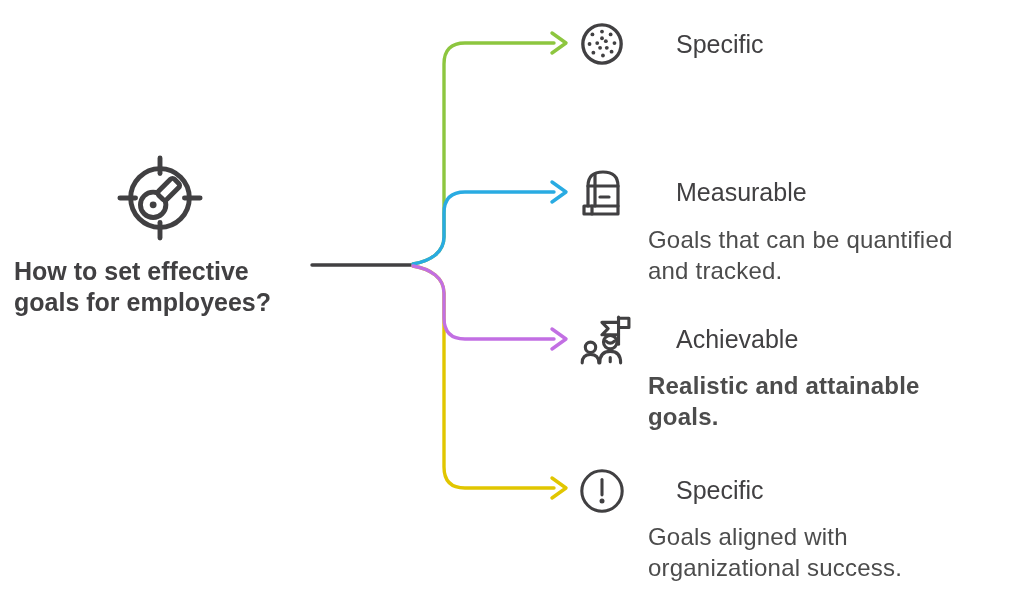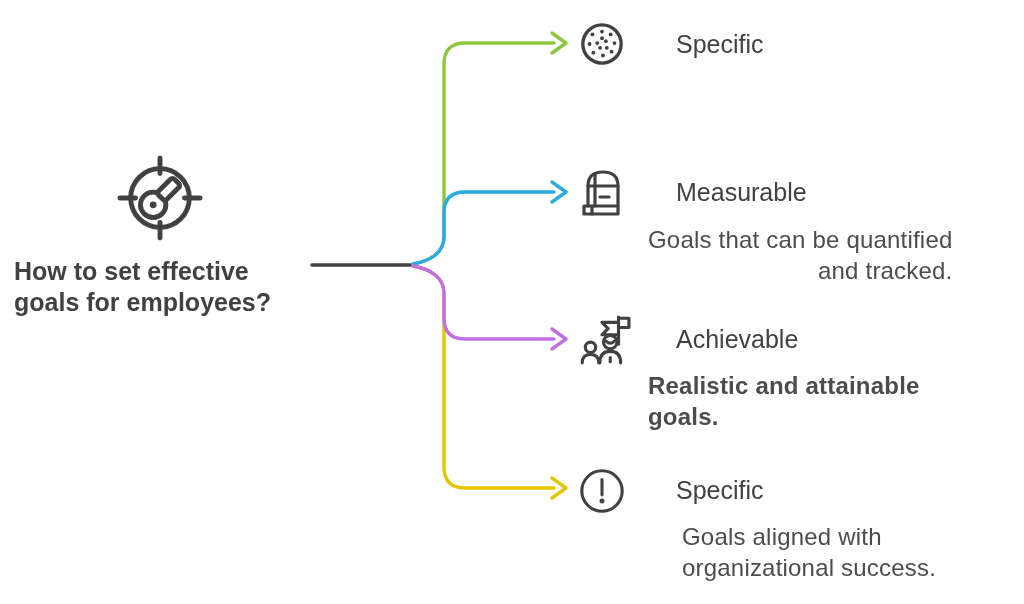--- a/index.html
+++ b/index.html
@@ -109,21 +109,21 @@
         <path d="M11 40 V20 Q11 6 26 6 Q41 6 41 20 V40"></path>
         <path d="M11 20 H41"></path>
         <path d="M18 8 V40"></path>
         <path d="M23 31 H32"></path>
         <path d="M7 40 H41 V48 H7 Z"></path>
         <path d="M15 40 V48"></path>
       </g>
     </svg>
   </div>
   <div class="node-title" style="top:178px;">Measurable</div>
-  <div class="node-desc" style="top:224px;text-align:right;">Goals that can be quantified
+  <div class="node-desc" style="top:224px;">Goals that can be quantified
 and tracked.</div>
 
   <div class="node-icon" style="left:577px; top:313px;">
     <svg width="54" height="54" viewBox="0 0 52 52">
       <g fill="none" stroke-width="3" stroke-linejoin="round" stroke-linecap="round" stroke="#414042">
         <path d="M40 4 V30"></path>
         <path d="M40 5 H50 V14 H40"></path>
         <path d="M40 9 H24 L30 15 L24 21 H40"></path>
         <circle cx="32" cy="28" r="6.5"></circle>
         <path d="M28 27 Q32 31 36 27"></path>
@@ -143,16 +143,16 @@
       <g fill="none" stroke-width="3.2" stroke-linecap="round" stroke="#414042">
         <circle cx="26" cy="26" r="21"></circle>
         <path d="M26 14 V30"></path>
       </g>
       <g stroke="none" fill="#414042">
         <circle cx="26" cy="36.5" r="2.6"></circle>
       </g>
     </svg>
   </div>
   <div class="node-title" style="top:476px;">Specific</div>
-  <div class="node-desc" style="top:521px;margin-left:34px;">Goals aligned with
+  <div class="node-desc" style="top:521px;">Goals aligned with
 organizational success.</div>
 
 </div>
 
 </body></html>

